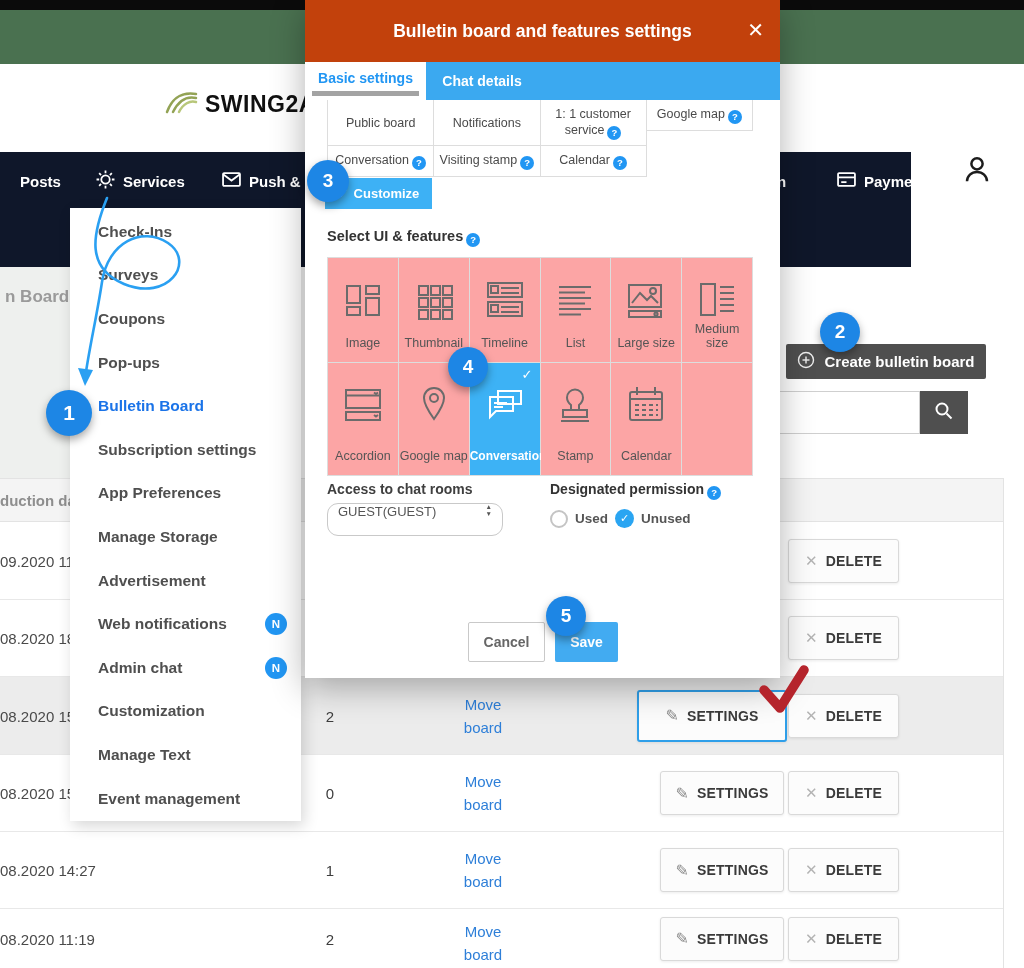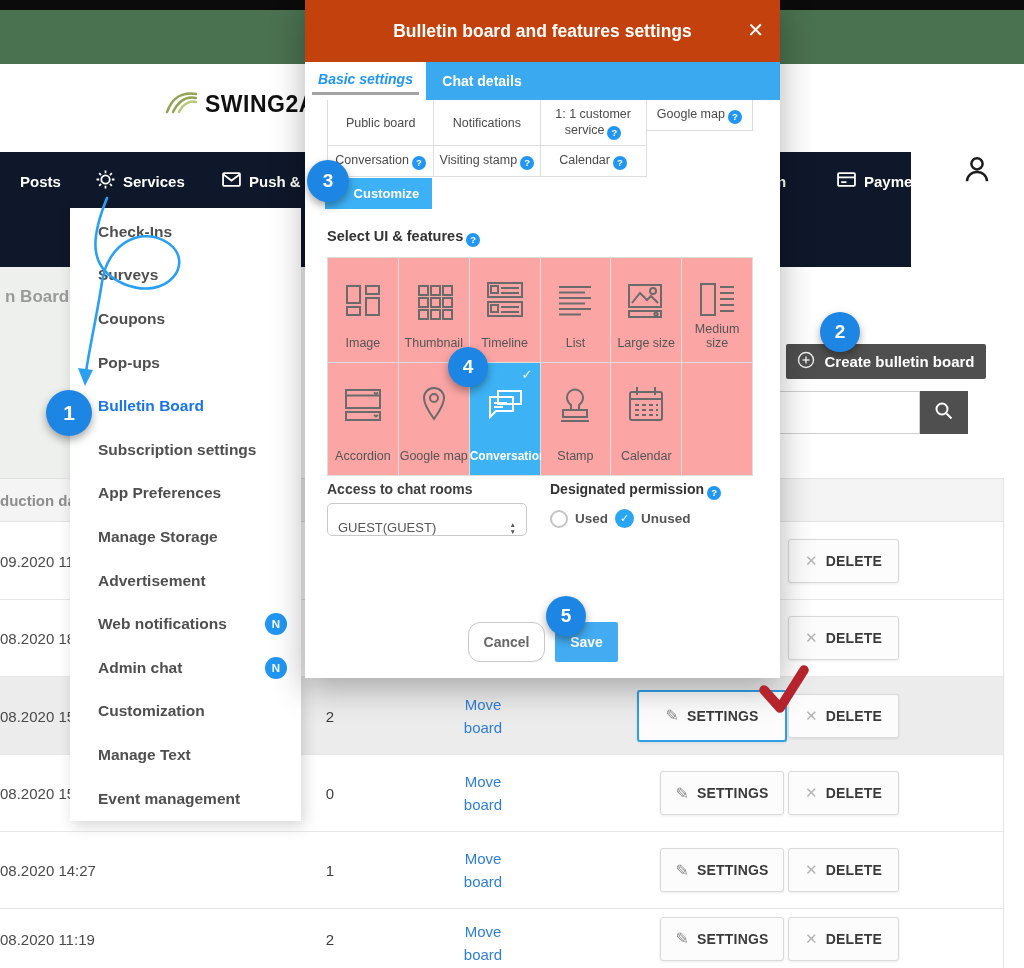--- a/index.html
+++ b/index.html
@@ -77,21 +77,21 @@
 
   
   #modal{left:305px;top:0;width:475px;height:678px;background:#fff;z-index:10;
          box-shadow:0 10px 32px rgba(0,0,0,.30);}
   #m-header{position:absolute;left:0;top:0;width:475px;height:62px;background:#c2410c;display:flex;
             align-items:center;justify-content:center;color:#fff;font-size:17.5px;font-weight:700;}
   #m-close{position:absolute;right:16px;top:18px;color:#fff;font-size:20px;font-weight:400;}
   #m-tabs{position:absolute;left:0;top:62px;width:475px;height:38px;background:#3ba9f0;display:flex;}
   .tab{display:flex;align-items:center;justify-content:center;font-size:14px;font-weight:700;}
   .tab.on{width:121px;background:#fff;color:#2196f3;}
-  .tab.on span{border-bottom:3px solid #a3a3a3;padding:3px 6px 5px;font-style:italic;}
+  .tab.on span{border-bottom:5px solid #a3a3a3;padding:3px 6px 5px;}
   .tab.off{width:112px;color:#fff;}
   #m-body{position:absolute;left:0;top:100px;width:475px;height:578px;background:#fff;}
 
   #bt-grid{position:absolute;left:22px;top:0;width:426px;display:grid;
            grid-template-columns:repeat(4,1fr);border-left:1px solid #ddd;box-sizing:border-box;}
   .bt-cell{border-right:1px solid #ddd;border-bottom:1px solid #ddd;display:flex;align-items:center;
            justify-content:center;font-size:12.5px;color:#4a4a4a;text-align:center;line-height:16px;
            padding:2px 4px;box-sizing:border-box;}
   .bt-cell .inner{display:inline;}
   .r1{height:46px;} .r2{height:31px;}
@@ -112,32 +112,32 @@
   .ui-cell svg{position:absolute;left:50%;top:20px;transform:translateX(-50%);stroke:#6b6b6b;
                fill:none;stroke-width:2;}
   .ui-label{position:absolute;left:0;right:0;bottom:12px;text-align:center;font-size:12.5px;
             color:#555;}
   .ui-cell.sel{background:#3db2f5;}
   .ui-cell.sel svg{stroke:#fff;}
   .ui-cell.sel .ui-label{color:#fff;font-weight:700;font-size:12px;}
   .ui-cell.sel .selck{position:absolute;top:4px;right:7px;color:#fff;font-size:13px;font-weight:700;}
 
   #access-label{position:absolute;left:22px;top:381px;font-size:14px;font-weight:600;color:#3f3f3f;}
-  #access-select{position:absolute;left:22px;top:403px;width:200px;height:33px;border:1px solid #c9c9c9;
-                 border-radius:5px;display:flex;align-items:flex-end;padding:0 10px;box-sizing:border-box;
+  #access-select{position:absolute;left:22px;top:403px;width:176px;height:33px;border:1px solid #c9c9c9;
+                 border-radius:11px;display:flex;align-items:flex-start;padding:0 10px;box-sizing:border-box;
                  font-size:13px;color:#555;justify-content:space-between;}
   .updown{display:flex;flex-direction:column;line-height:6.5px;font-size:6.5px;color:#555;}
   #desig-label{position:absolute;left:245px;top:381px;font-size:14px;font-weight:700;color:#333;}
   #radios{position:absolute;left:245px;top:409px;display:flex;align-items:center;gap:7px;
           font-size:13.5px;color:#555;font-weight:600;}
   .radio-off{width:18px;height:18px;border:2px solid #c4c4c4;border-radius:50%;box-sizing:border-box;}
   .radio-on{width:19px;height:19px;border-radius:50%;background:#2aa5f2;color:#fff;font-size:11px;
             display:flex;align-items:center;justify-content:center;}
   #cancel-btn{position:absolute;left:163px;top:522px;width:77px;height:40px;background:#fff;
-              border:1px solid #c9c9c9;border-radius:12px;display:flex;align-items:center;
+              border:1px solid #c9c9c9;border-radius:2px;display:flex;align-items:center;
               justify-content:center;font-size:14px;font-weight:600;color:#666;box-sizing:border-box;}
   #save-btn{position:absolute;left:250px;top:522px;width:63px;height:40px;background:#42abf1;
             border-radius:2px;display:flex;align-items:center;justify-content:center;font-size:14px;
             font-weight:700;color:#fff;}
 </style>
 </head>
 <body>
 
 <div id="canvas">
 

